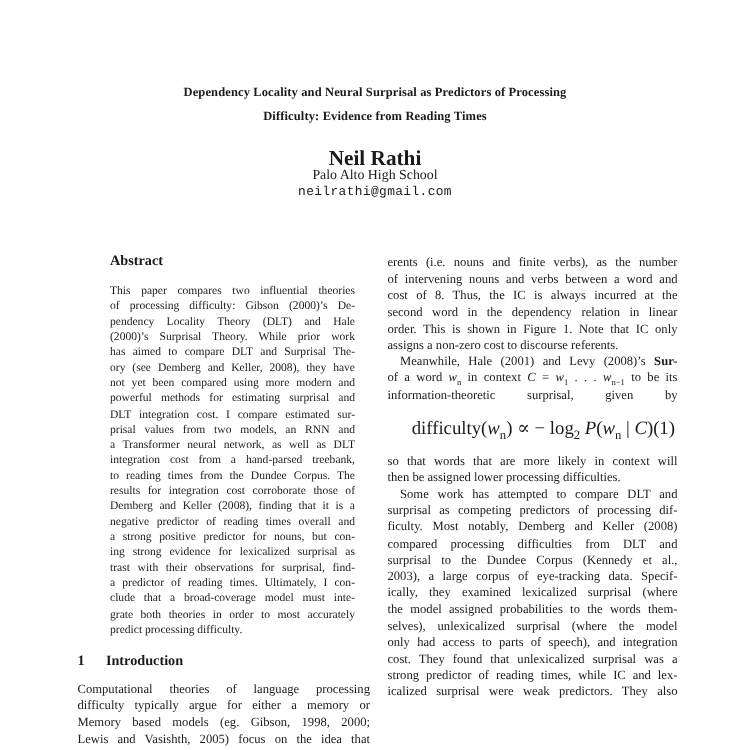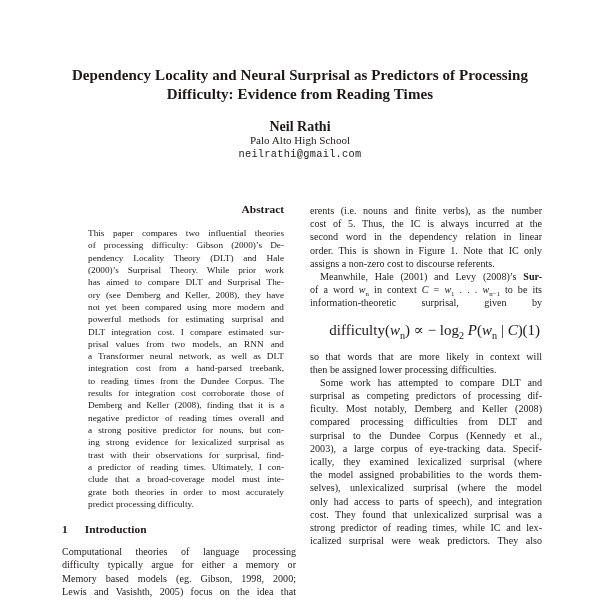--- a/index.html
+++ b/index.html
@@ -7,41 +7,41 @@
     width: 600px; height: 600px; overflow: hidden;
     background: #ffffff; color: #1c1a19;
     font-family: "Liberation Serif", "DejaVu Serif", serif;
     -webkit-font-smoothing: antialiased;
   }
   .page { width: 600px; height: 600px; overflow: hidden; position: relative; }
 
   .titleblock { padding-top: 66px; }
   .title-line {
     text-align: center; font-weight: bold;
-    font-size: 15px; line-height: 18.5px;
+    font-size: 10px; line-height: 18.5px;
     letter-spacing: .1px;
   }
   .authorblock { margin-top: 17px; text-align: center; }
-  .author-name { font-weight: bold; font-size: 14px; line-height: 13.5px; }
+  .author-name { font-weight: bold; font-size: 17px; line-height: 13.5px; }
   .affiliation { font-size: 11.1px; line-height: 13.5px; }
   .email {
     font-family: "Liberation Mono", "DejaVu Sans Mono", monospace;
     font-size: 10.3px; line-height: 14px; letter-spacing: .3px;
   }
 
   .columns {
     display: flex; margin-top: 41px;
     padding-left: 62px; padding-right: 58px;
     column-gap: 14px;
   }
   .col-left  { width: 234px; flex: none; }
   .col-right { width: 232px; flex: none; margin-top: 2px; }
 
   .abstract-heading {
-    text-align: right; font-weight: bold; font-size: 11.4px;
+    text-align: left; font-weight: bold; font-size: 11.4px;
     margin: 0 12px 11px 26px; line-height: 14px;
   }
   .abstract-body { margin: 0 12px 0 26px; font-size: 9.25px; }
   .abstract-body .jline { line-height: 12.32px; height: 12.32px; }
 
   .body-text { font-size: 10.1px; }
   .body-text .jline { line-height: 13.2px; height: 13.2px; }
 
   .jline {
     text-align: justify; text-align-last: justify; -moz-text-align-last: justify;
@@ -121,21 +121,22 @@
           <div class="jline">Computational theories of language processing</div>
           <div class="jline">difficulty typically argue for either a memory or</div>
           <div class="jline">Memory based models (eg. Gibson, 1998, 2000;</div>
           <div class="jline">Lewis and Vasishth, 2005) focus on the idea that</div>
         </div>
     </div>
 
     <div class="col-right">
       <div class="body-text">
           <div class="jline">erents (i.e. nouns and finite verbs), as the number</div>
-          <div class="jline">cost of 5.  Thus, the IC is always incurred at the</div>
+          <div class="jline">of intervening nouns and verbs between a word and</div>
+          <div class="jline">cost of 8.  Thus, the IC is always incurred at the</div>
           <div class="jline">second word in the dependency relation in linear</div>
           <div class="jline">order. This is shown in Figure 1. Note that IC only</div>
           <div class="jline last">assigns a non-zero cost to discourse referents.</div>
         </div>
 
       <div class="body-text">
           <div class="jline indent"><span class="seg-plain">Meanwhile, Hale (2001) and Levy (2008)’s </span><span class="seg-b">Sur-</span></div>
           <div class="jline"><span class="seg-plain">of a word </span><span class="seg-i">w</span><sub class="seg-sub">n</sub><span class="seg-plain"> in context </span><span class="seg-i">C</span><span class="seg-plain"> = </span><span class="seg-i">w</span><sub class="seg-sub">1</sub><span class="seg-plain"> . . . </span><span class="seg-i">w</span><sub class="seg-sub">n−1</sub><span class="seg-plain"> to be its</span></div>
           <div class="jline"><span class="seg-plain">information-theoretic surprisal, given by</span></div>
         </div>

